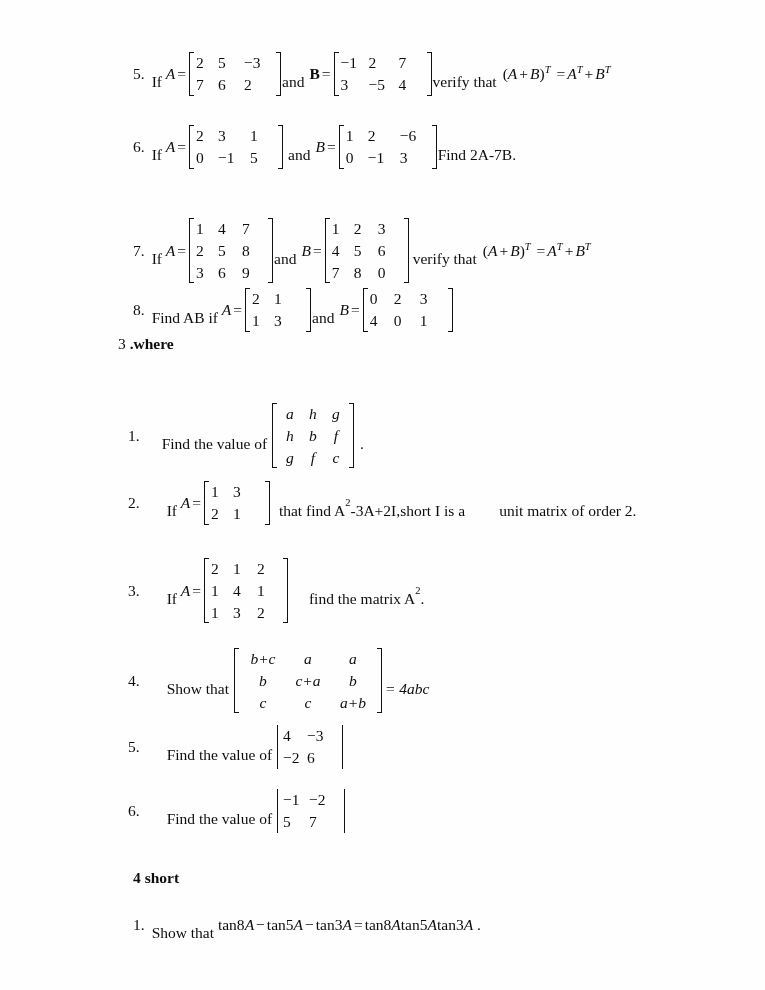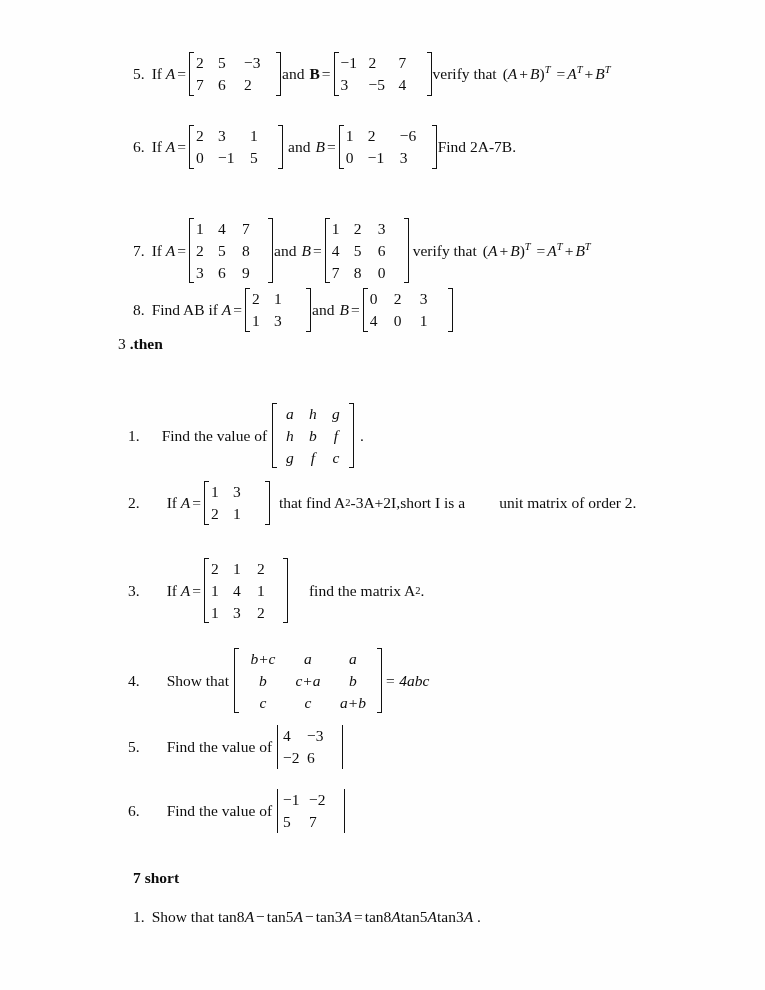--- a/index.html
+++ b/index.html
@@ -83,21 +83,21 @@
     white-space: nowrap;
   }
   .item .num {
     flex: 0 0 auto;
     text-align: left;
   }
   .item .body {
     display: flex;
     align-items: center;
   }
-  .txt { white-space: pre; }
+  .txt { white-space: pre; margin-top: 16px; }
 
   .heading {
     position: absolute;
     font-size: 15.5px;
     white-space: pre;
   }
   .heading .b { font-weight: bold; }
   .heading .r { font-weight: normal; }
   .heading.all-bold { font-weight: bold; }
 
@@ -290,21 +290,21 @@
               <span class="mcell num" style="width:24px">4</span>
               <span class="mcell num" style="width:26px">0</span>
               <span class="mcell num" style="width:26px">1</span>
             </span>
         </span>
         <span class="br r"></span>
       </span>
     </span>
   </div>
 
-  <div class="heading" style="left:118px; top:335px;"><span class="r">3 </span><span class="b">.then</span></div>
+  <div class="heading" style="left:118px; top:335px;"><span class="r">3 </span><span class="b">.where</span></div>
 
   <div class="item" style="left:128px; top:403px;">
     <span class="num">1.</span>
     <span class="body">
       <span class="txt mn" style="padding-left:22px">Find the value of </span>
       <span class="matrix">
         <span class="br l"></span>
         <span class="mrows">
           <span class="mrow">
               <span class="mcell" style="width:22px">a</span>
@@ -453,21 +453,21 @@
           <span class="mrow">
               <span class="mcell num" style="width:26px">5</span>
               <span class="mcell num" style="width:30px">7</span>
             </span>
         </span>
         <span class="bar r"></span>
       </span>
     </span>
   </div>
 
-  <div class="heading all-bold" style="left:133px; top:869px;">7 short</div>
+  <div class="heading all-bold" style="left:133px; top:869px;">4 short</div>
 
   <div class="item" style="left:133px; top:908px;">
     <span class="num">1.</span>
     <span class="body">
       <span class="txt mn" style="padding-left:7px">Show that </span>
       <span class="formula"><span class="mn">tan8</span><span class="mi">A</span><span class="op">−</span><span class="mn">tan5</span><span class="mi">A</span><span class="op">−</span><span class="mn">tan3</span><span class="mi">A</span><span class="op">=</span><span class="mn">tan8</span><span class="mi">A</span><span class="mn">tan5</span><span class="mi">A</span><span class="mn">tan3</span><span class="mi">A</span><span class="mn">&nbsp;.</span></span>
     </span>
   </div>
 
 </div>

